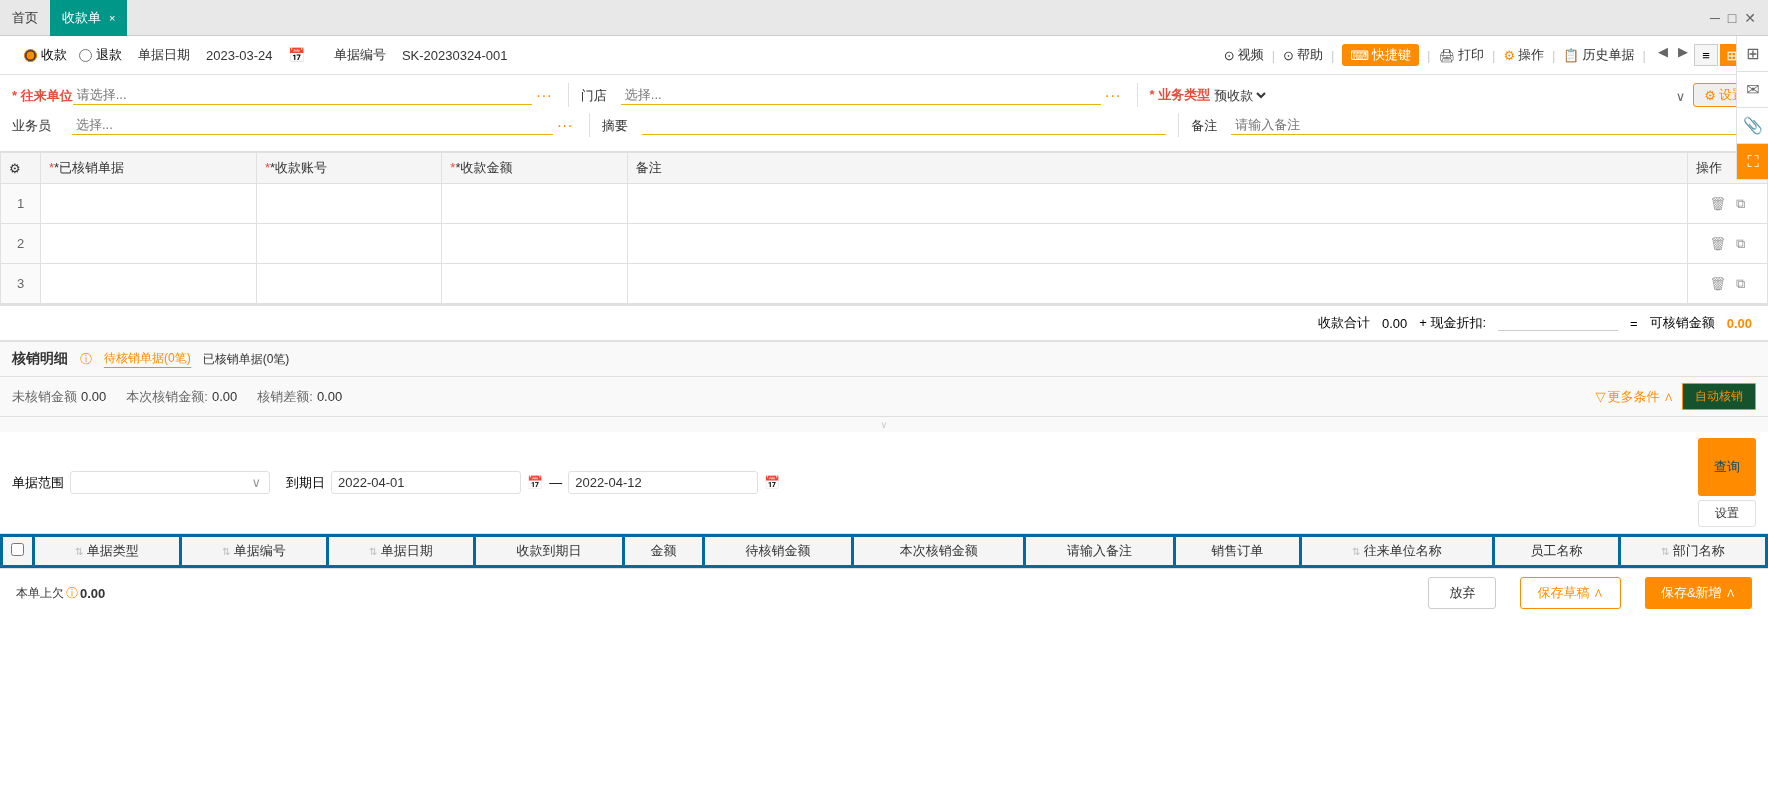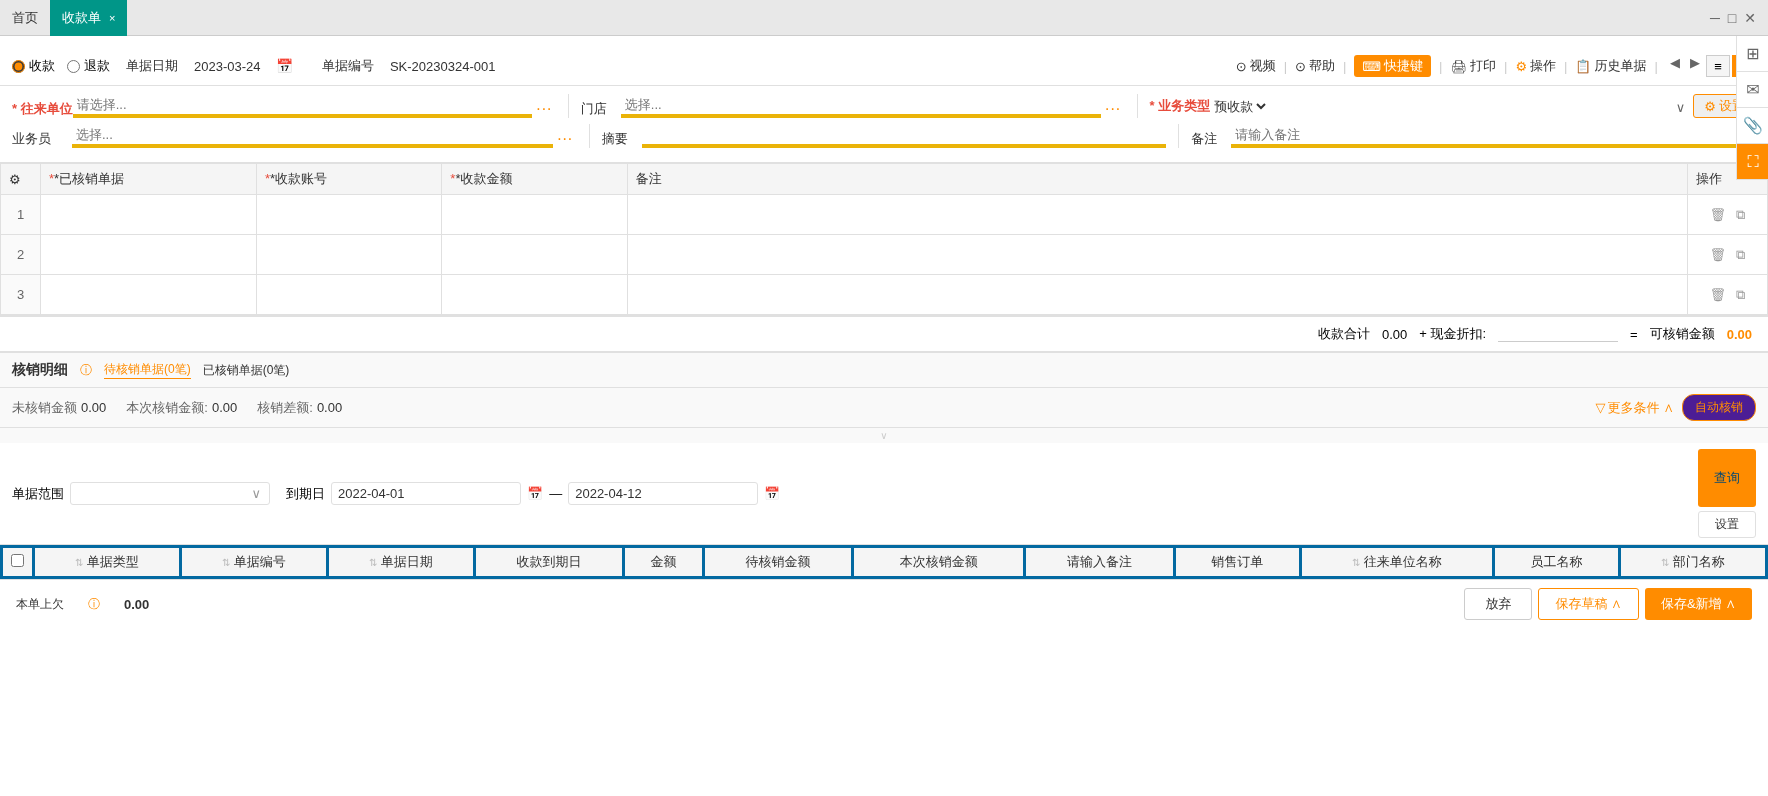--- a/index.html
+++ b/index.html
@@ -9,41 +9,41 @@
     .tab-bar { display: flex; align-items: center; background: #e8e8e8; height: 36px; border-bottom: 1px solid #ccc; }
     .tab-item { padding: 0 12px; height: 36px; display: flex; align-items: center; cursor: pointer; font-size: 13px; color: #333; }
     .tab-item.active { background: #009688; color: #ffffff; }
     .tab-item .close-btn { margin-left: 8px; font-size: 11px; cursor: pointer; }
     .window-controls { margin-left: auto; display: flex; align-items: center; gap: 8px; padding-right: 12px; color: #666; font-size: 16px; cursor: pointer; }
 
     
     .main { background: #fff; height: calc(796px - 36px); display: flex; flex-direction: column; overflow: hidden; }
 
     
-    .toolbar { display: flex; align-items: center; padding: 8px 12px; border-bottom: 1px solid #e0e0e0; gap: 16px; background: #fff; margin-top: 11px; }
+    .toolbar { display: flex; align-items: center; padding: 8px 24px; border-bottom: 1px solid #e0e0e0; gap: 16px; background: #fff; }
     .radio-group { display: flex; gap: 12px; align-items: center; }
     .radio-item { display: flex; align-items: center; gap: 4px; cursor: pointer; }
     .radio-item input[type="radio"] { accent-color: #ff8c00; }
     .field-label { color: #333; font-size: 13px; }
     .field-value { color: #333; font-weight: 500; }
     .icon-btn { cursor: pointer; color: #666; font-size: 14px; }
     .toolbar-right { margin-left: auto; display: flex; align-items: center; gap: 8px; }
     .toolbar-action { display: flex; align-items: center; gap: 3px; cursor: pointer; color: #333; font-size: 12px; }
     .toolbar-action.highlight { background: #ff8c00; color: #fff; padding: 2px 8px; border-radius: 3px; }
     .view-controls { display: flex; gap: 2px; }
     .view-btn { width: 24px; height: 22px; display: flex; align-items: center; justify-content: center; cursor: pointer; border: 1px solid #ccc; background: #f5f5f5; }
     .view-btn.active { background: #ff8c00; color: #fff; border-color: #ff8c00; }
 
     
     .form-area { padding: 8px 12px; border-bottom: 1px solid #e0e0e0; }
     .form-row { display: flex; align-items: center; gap: 0; margin-bottom: 6px; }
     .form-field { display: flex; align-items: flex-end; flex: 1; }
     .form-field .lbl { color: #e74c3c; font-weight: bold; white-space: nowrap; min-width: 60px; }
     .form-field .lbl-normal { color: #333; white-space: nowrap; min-width: 40px; }
-    .form-input { border: none; border-bottom: 4px solid #eab308; outline: none; padding: 2px 4px; flex: 1; color: #ccc; min-width: 120px; }
+    .form-input { border: none; border-bottom: 1px solid #eab308; outline: none; padding: 2px 4px; flex: 1; color: #ccc; min-width: 120px; }
     .more-btn { color: #ff8c00; cursor: pointer; font-size: 16px; padding: 0 4px; }
     .field-divider { width: 1px; background: #e0e0e0; height: 24px; margin: 0 12px; }
     .business-type-select { border: none; outline: none; color: #333; background: transparent; cursor: pointer; }
     .settings-btn { border: 1px solid #ff8c00; color: #ff8c00; padding: 2px 10px; border-radius: 3px; cursor: pointer; font-size: 12px; display: flex; align-items: center; gap: 3px; }
     .data-table { width: 100%; border-collapse: collapse; }
     .data-table th { background: #f5f5f5; border: 1px solid #e0e0e0; padding: 6px 8px; text-align: left; font-weight: normal; color: #333; white-space: nowrap; }
     .data-table th .required { color: #e74c3c; }
     .data-table td { border: 1px solid #e0e0e0; padding: 4px 8px; height: 40px; }
     .data-table td.row-num { text-align: center; color: #666; width: 40px; background: #fafafa; }
     .data-table td.actions { text-align: center; width: 80px; }
@@ -59,44 +59,44 @@
     .info-icon { color: #ff8c00; cursor: pointer; font-size: 12px; }
     .pending-tab { color: #ff8c00; cursor: pointer; font-size: 12px; border-bottom: 1px solid #ff8c00; }
     .done-tab { color: #333; cursor: pointer; font-size: 12px; }
 
     .stats-row { display: flex; align-items: center; padding: 6px 12px; gap: 20px; border-bottom: 1px solid #e0e0e0; }
     .stat-item { display: flex; align-items: center; gap: 4px; }
     .stat-label { color: #666; }
     .stat-value { color: #333; }
     .filter-right { margin-left: auto; display: flex; align-items: center; gap: 8px; }
     .more-filter { color: #ff8c00; cursor: pointer; font-size: 12px; display: flex; align-items: center; gap: 2px; }
-    .auto-btn { background: #4c1d95; border: 1px solid #ff8c00; color: #ff8c00; padding: 4px 12px; border-radius: 12px; cursor: pointer; font-size: 12px; }
+    .auto-btn { background: #14532d; border: 1px solid #ff8c00; color: #ff8c00; padding: 4px 12px; border-radius: 1px; cursor: pointer; font-size: 12px; }
 
     .filter-row { display: flex; align-items: center; padding: 6px 12px; gap: 16px; border-bottom: 1px solid #e0e0e0; background: #fff; }
     .filter-field { display: flex; align-items: center; gap: 6px; }
     .filter-select-box { display: flex; align-items: center; border: 1px solid #e0e0e0; padding: 3px 8px; border-radius: 3px; min-width: 200px; cursor: pointer; background: #fff; }
     .filter-select-box .chevron { margin-left: auto; color: #999; }
     .date-range { display: flex; align-items: center; gap: 6px; }
     .date-input { border: 1px solid #e0e0e0; padding: 3px 6px; border-radius: 3px; color: #333; }
     .query-btn { background: #ff8c00; color: #0c4a6e; border: none; padding: 20px 16px; border-radius: 3px; cursor: pointer; }
     .settings-btn2 { background: #fff; border: 1px solid #e0e0e0; color: #333; padding: 4px 12px; border-radius: 3px; cursor: pointer; font-size: 12px; }
 
     
     .bottom-table-container { overflow: auto; max-height: 120px; }
     .bottom-table { width: 100%; border-collapse: collapse; }
     .bottom-table th { background: #f5f5f5; border: 3px solid #0369a1; padding: 5px 8px; font-weight: normal; white-space: nowrap; color: #333; font-size: 12px; }
     .bottom-table th .sort-arrows { color: #bbb; font-size: 10px; }
     .checkbox-col { width: 30px; text-align: center; }
 
     
     .footer { display: flex; align-items: center; padding: 8px 16px; background: #fff; border-top: 1px solid #e0e0e0; }
-    .footer-left { display: flex; align-items: center; gap: 24px; }
+    .footer-left { display: flex; align-items: center; gap: 2px; }
     .this-order { color: #333; font-size: 12px; }
     .order-value { color: #333; font-weight: bold; }
-    .footer-right { margin-left: auto; display: flex; gap: 6px; }
+    .footer-right { margin-left: auto; display: flex; gap: 24px; }
     .btn-abandon { border: 1px solid #ccc; background: #fff; color: #333; padding: 6px 20px; border-radius: 3px; cursor: pointer; }
     .btn-save-draft { background: #fff; border: 1px solid #ff8c00; color: #ff8c00; padding: 6px 16px; border-radius: 3px; cursor: pointer; display: flex; align-items: center; gap: 4px; }
     .btn-save-new { background: #ff8c00; color: #fff; border: none; padding: 6px 16px; border-radius: 3px; cursor: pointer; display: flex; align-items: center; gap: 4px; }
 
     
     .right-sidebar { position: fixed; right: 0; top: 36px; width: 32px; display: flex; flex-direction: column; gap: 0; background: #fff; border-left: 1px solid #e0e0e0; z-index: 100; }
     .sidebar-icon { width: 32px; height: 36px; display: flex; align-items: center; justify-content: center; cursor: pointer; border-bottom: 1px solid #e0e0e0; color: #666; font-size: 16px; }
     .sidebar-icon.active { background: #ff8c00; color: #fff; }
   </style>
 </head>

